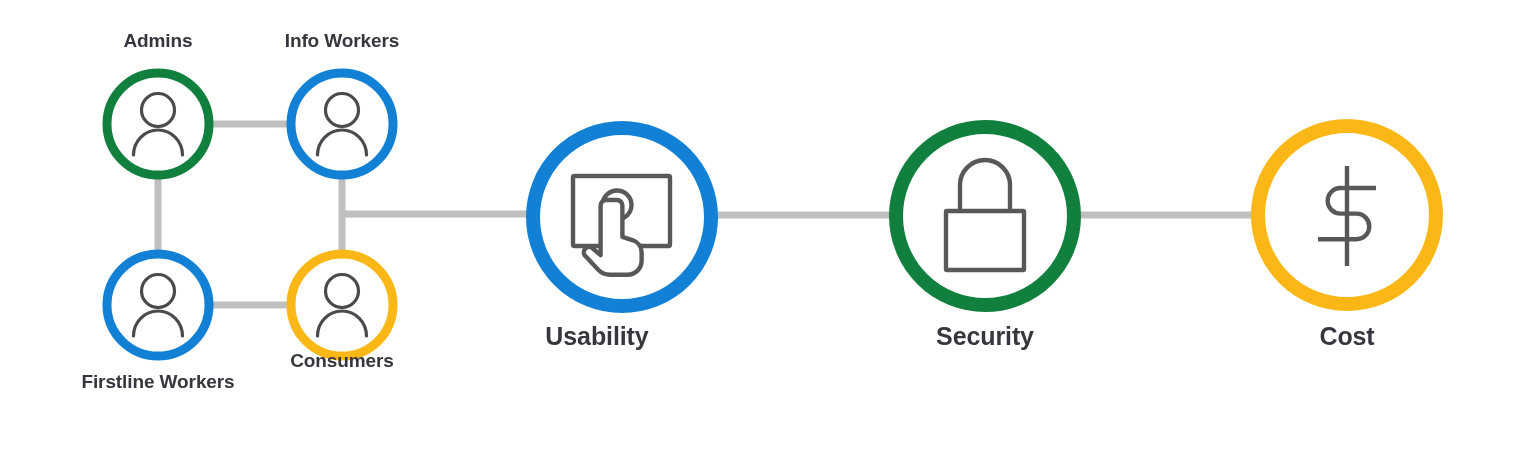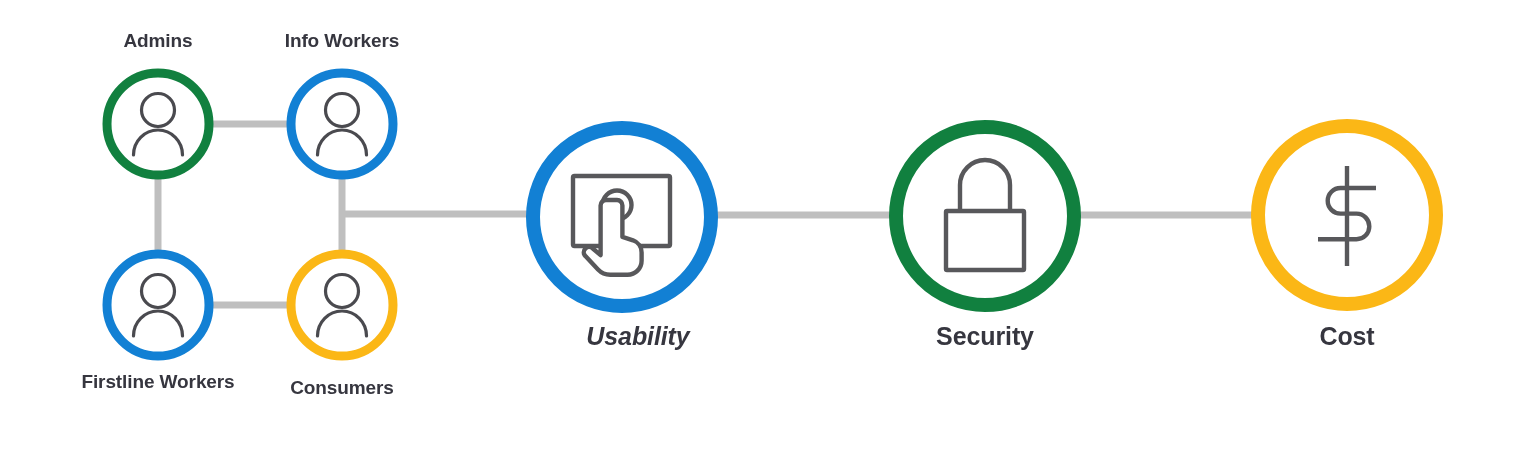--- a/index.html
+++ b/index.html
@@ -141,21 +141,21 @@
       </g>
     </g>
   </svg>
 
   <div class="label label-small" style="left:58px; top:30px; width:200px;">Admins</div>
 
   <div class="label label-small" style="left:242px; top:30px; width:200px;">Info Workers</div>
 
   <div class="label label-small" style="left:48px; top:371px; width:220px;">Firstline Workers</div>
 
-  <div class="label label-small" style="left:242px; top:377px; width:200px;">Consumers</div>
+  <div class="label label-small" style="left:242px; top:350px; width:200px;">Consumers</div>
 
-  <div class="label label-large" style="left:488px; top:322px; width:300px;font-style:italic;">Usability</div>
+  <div class="label label-large" style="left:447px; top:322px; width:300px;">Usability</div>
 
   <div class="label label-large" style="left:1197px; top:322px; width:300px;">Cost</div>
 
   <div class="label label-large" style="left:835px; top:322px; width:300px;">Security</div>
 
 </div>
 
 </body></html>

